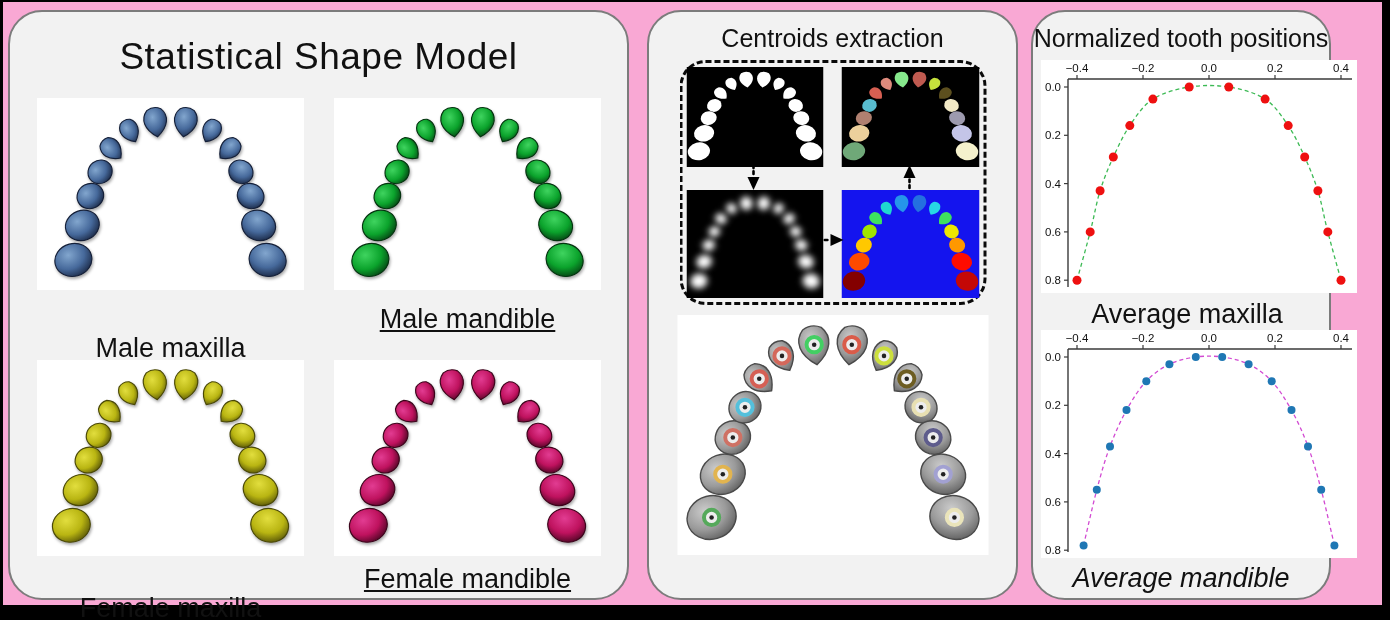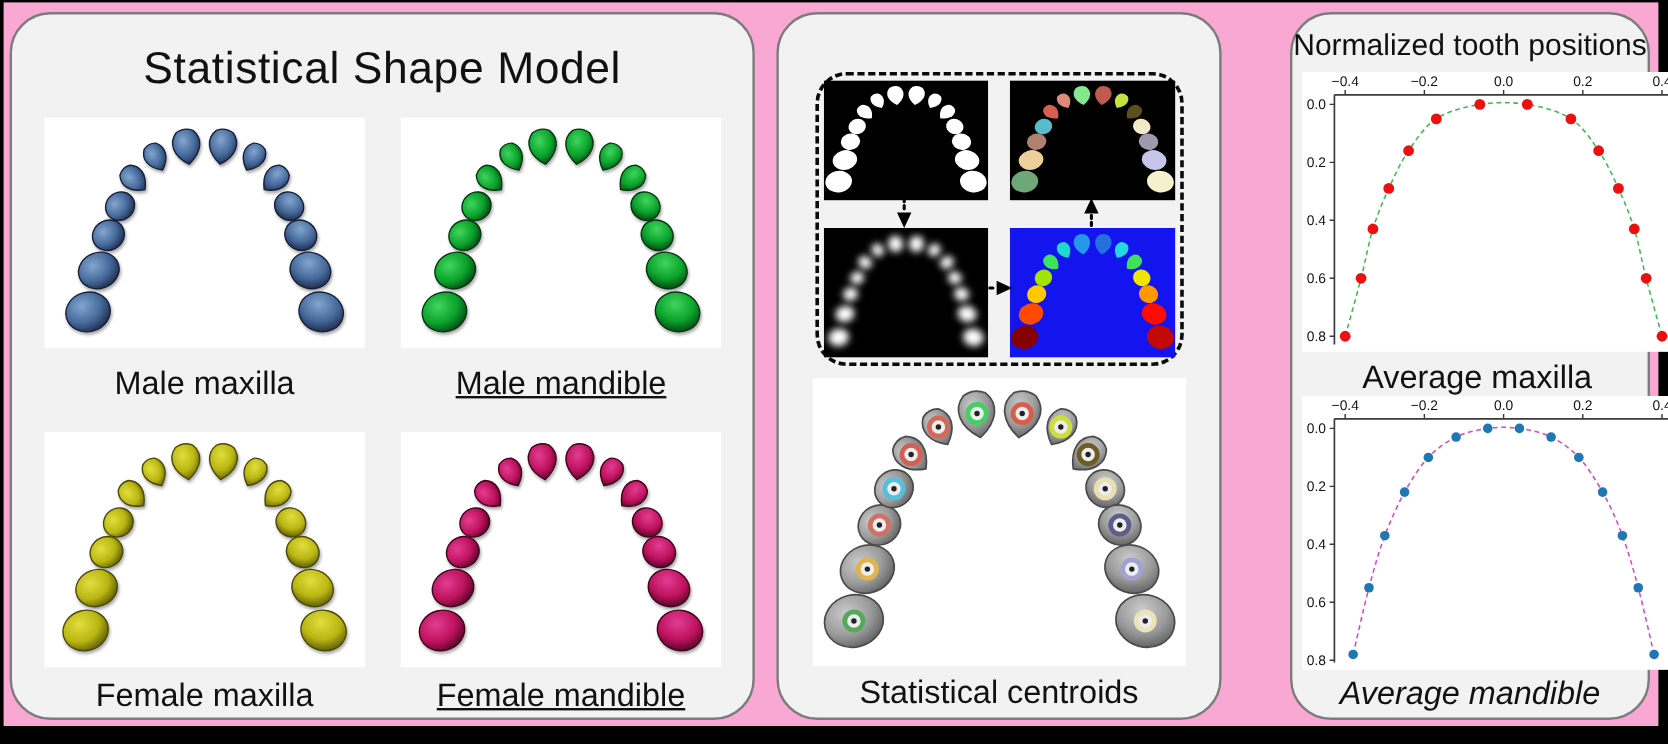--- a/index.html
+++ b/index.html
@@ -9,21 +9,21 @@
     font-family:"Liberation Sans", sans-serif;
     -webkit-font-smoothing:antialiased;
   }
   .stage{position:absolute;left:3px;top:2px;right:8px;bottom:15px;background:#f9a8d4;}
   .panel{
     position:absolute;top:8px;height:590px;background:#f2f2f2;
     border:2.5px solid #7c7c7c;border-radius:34px;box-sizing:border-box;
   }
   .panel-left{left:5px;width:621px;}
   .panel-mid{left:644px;width:371px;}
-  .panel-right{left:1072px;width:300px;}
+  .panel-right{left:1028px;width:300px;}
 
   .title-big{
     position:absolute;top:24px;left:0;right:0;text-align:center;
     font-size:37px;color:#111;letter-spacing:0.5px;
   }
   .title-med{
     position:absolute;top:12px;left:0;right:0;text-align:center;
     font-size:25px;color:#111;
   }
   .caption{
@@ -33,21 +33,21 @@
 
   
   .model-box{position:absolute;width:267px;height:192px;background:#fff;}
   .model-box svg{filter:drop-shadow(1.5px 2.5px 1.5px rgba(0,0,0,0.35));}
   .mb-r1c1{left:27px;top:86px;}
   .mb-r1c2{left:324px;top:86px;}
   .mb-r2c1{left:27px;top:348px;width:267px;height:196px;}
   .mb-r2c2{left:324px;top:348px;width:267px;height:196px;}
   .cap-r1{top:292px;}
   .cap-r2{top:552px;}
-  .cap-c1{left:27px;right:auto;width:267px;}
+  .cap-c1{left:27px;right:auto;width:267px;margin-top:29px;}
   .cap-c2{left:324px;right:auto;width:267px;text-decoration:underline;}
 
   
   .dashed-box{
     position:absolute;left:50%;transform:translateX(-50%);top:48px;
     width:307px;height:245px;border:3.5px dashed #0a0a0a;border-radius:26px;
     box-sizing:border-box;padding:4px;
   }
   .quad{
     position:relative;width:100%;height:100%;
@@ -181,20 +181,21 @@
           <ellipse rx="12" ry="11" transform="translate(175.95 86.78999999999999) rotate(28)" fill="url(#ag4)" stroke="#3c041b" stroke-width="1"></ellipse>
           <ellipse rx="15.2" ry="13.2" transform="translate(183.04500000000002 112.8) rotate(20)" fill="url(#ag4)" stroke="#3c041b" stroke-width="1"></ellipse>
           <ellipse rx="16.5" ry="14.5" transform="translate(191 143.4) rotate(15)" fill="url(#ag4)" stroke="#3c041b" stroke-width="1"></ellipse>
         </svg>
       </div>
     <div class="caption cap-r2 cap-c1">Female maxilla</div>
     <div class="caption cap-r2 cap-c2">Female mandible</div>
   </section>
 
   <section class="panel panel-mid">
+    <div class="title-med">Centroids extraction</div>
     <div class="dashed-box">
       <div class="quad">
         <div class="mini" id="img-binary">
             <svg viewBox="0 0 210 170" preserveAspectRatio="none" style="width:100%;height:100%;display:block;background:#000000">
               <ellipse rx="17.16" ry="15.08" transform="translate(19 143.4) rotate(-15)" fill="#ffffff"></ellipse>
               <ellipse rx="15.808" ry="13.728" transform="translate(26.955 112.8) rotate(-20)" fill="#ffffff"></ellipse>
               <ellipse rx="12.48" ry="11.440000000000001" transform="translate(34.05 86.78999999999999) rotate(-28)" fill="#ffffff"></ellipse>
               <ellipse rx="11.440000000000001" ry="10.607999999999999" transform="translate(42.650000000000006 65.37) rotate(-38)" fill="#ffffff"></ellipse>
               <path d="M 0 11.96 C -9.568000000000001 5.0232, -11.024000000000001 -3.588, -5.408 -9.568000000000001 Q 0 -12.677600000000002 5.408 -9.568000000000001 C 11.024000000000001 -3.588, 9.568000000000001 5.0232, 0 11.96 Z" transform="translate(52.755 45.174) rotate(-46)" fill="#ffffff"></path>
               <path d="M 0 11.440000000000001 C -9.0896 4.8048, -10.472800000000001 -3.4320000000000004, -5.137600000000001 -9.152000000000001 Q 0 -12.126400000000002 5.137600000000001 -9.152000000000001 C 10.472800000000001 -3.4320000000000004, 9.0896 4.8048, 0 11.440000000000001 Z" transform="translate(68.88 28.956) rotate(-28)" fill="#ffffff"></path>
@@ -333,21 +334,20 @@
           <circle cx="167.35" cy="65.37" r="5.4" fill="#ededed" stroke="#e8e0b2" stroke-width="2.8"></circle>
           <circle cx="167.35" cy="65.37" r="1.6" fill="#222"></circle>
           <circle cx="175.95" cy="86.78999999999999" r="5.4" fill="#ededed" stroke="#5e5c8c" stroke-width="2.8"></circle>
           <circle cx="175.95" cy="86.78999999999999" r="1.6" fill="#222"></circle>
           <circle cx="183.04500000000002" cy="112.8" r="5.4" fill="#ededed" stroke="#a2a1d2" stroke-width="2.8"></circle>
           <circle cx="183.04500000000002" cy="112.8" r="1.6" fill="#222"></circle>
           <circle cx="191" cy="143.4" r="5.4" fill="#ededed" stroke="#eae4ba" stroke-width="2.8"></circle>
           <circle cx="191" cy="143.4" r="1.6" fill="#222"></circle>
         </svg>
       </div>
-    <div class="caption cap-centroids">Statistical centroids</div>
   </section>
 
   <section class="panel panel-right">
     <div class="title-med">Normalized tooth positions</div>
     <div class="chart-box chart-0" id="chart-0">
         <svg viewBox="0 0 316 233" style="width:100%;height:100%;display:block;background:#fff">
           <line x1="27" y1="19" x2="311" y2="19" stroke="#3a3a3a" stroke-width="1.4"></line>
           <line x1="27" y1="19" x2="27" y2="227" stroke="#3a3a3a" stroke-width="1.4"></line>
           <line x1="36" y1="19" x2="36" y2="15" stroke="#3a3a3a" stroke-width="1.2"></line>
           <text x="36" y="12" font-size="11.5" text-anchor="middle" fill="#111">−0.4</text>

